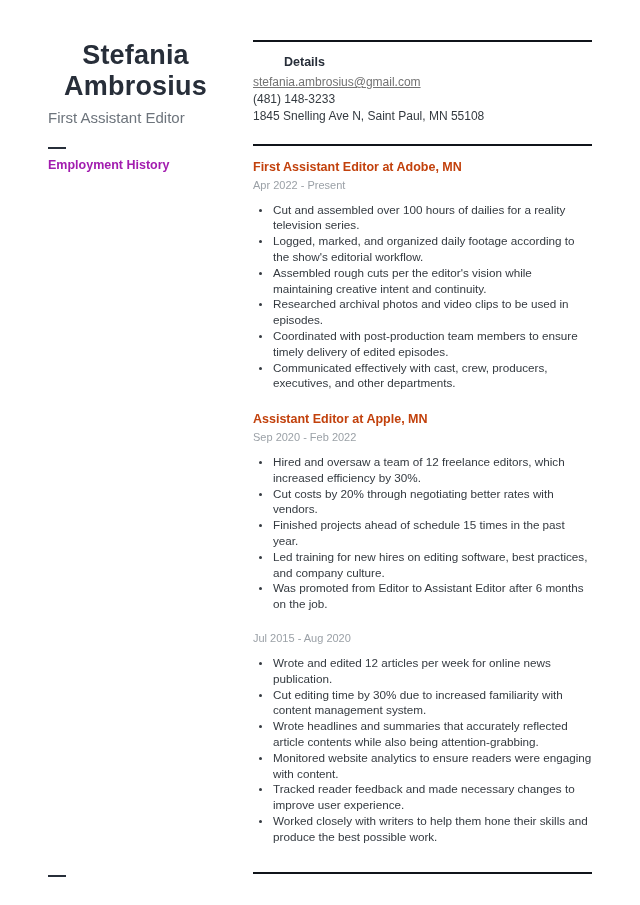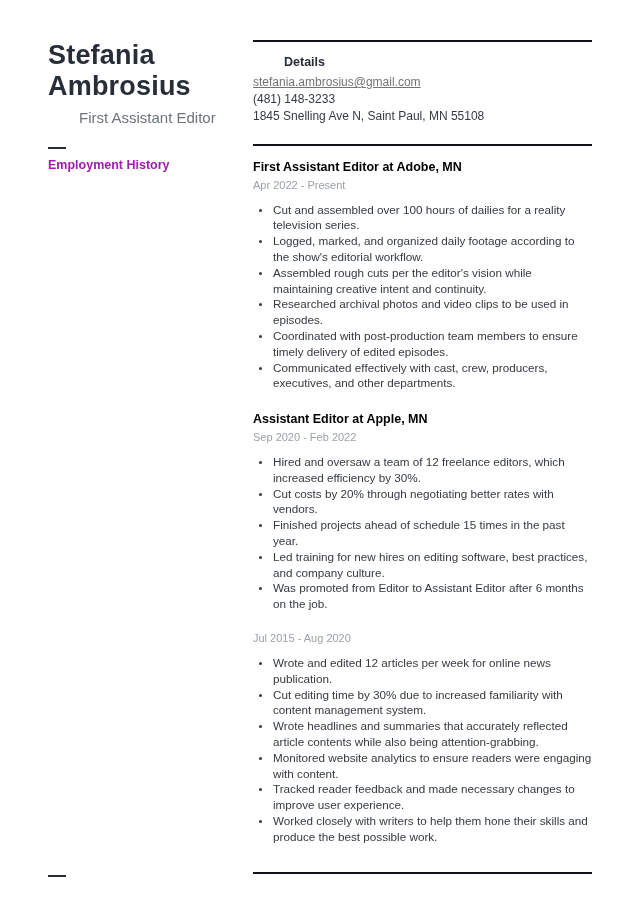--- a/index.html
+++ b/index.html
@@ -8,39 +8,39 @@
     width: 640px; height: 905px; margin: 0 auto; overflow: hidden;
     font-family: "Liberation Sans", sans-serif;
     -webkit-font-smoothing: antialiased;
   }
   .page { padding: 40px 48px 0 48px; }
   .row { display: grid; grid-template-columns: 205px 339px; }
 
   
   .person-name {
     font-size: 27px; line-height: 1.14; font-weight: 700;
-    color: #272e39; letter-spacing: 0.2px; padding-right: 30px;
+    color: #272e39; letter-spacing: 0.2px; padding-right: 30px; text-align: center;
   }
-  .person-title { font-size: 15px; color: #6d747c; margin-top: 7px; margin-left: 31px; }
+  .person-title { font-size: 15px; color: #6d747c; margin-top: 7px; }
 
   .rule { border-top: 2.5px solid #10141a; margin-bottom: 13px; }
 
   .details-heading { font-size: 12.5px; font-weight: 700; color: #272e39; margin-bottom: 5px; padding-left: 31px; }
   .detail-line { font-size: 12px; line-height: 17px; color: #343a40; }
   a.email-link { color: #737373; text-decoration: underline; cursor: pointer; }
 
   
   .section-left { padding-top: 0; }
   .dash { width: 18px; border-top: 2px solid #272e39; margin-bottom: 9px; margin-top: 3px; }
   .section-label { font-size: 12.5px; font-weight: 700; color: #a21caf; }
 
   
   .employment-row { margin-top: 18px; }
   .job + .job { margin-top: 20px; }
-  .job-title { font-size: 12.5px; font-weight: 700; color: #000000; line-height: 17px; }
+  .job-title { font-size: 12.5px; font-weight: 700; color: #c2410c; line-height: 17px; }
   .job-dates { font-size: 11px; color: #9ba1a7; margin-top: 3px; }
   .job-bullets { margin: 11px 0 0 0; padding-left: 19px; list-style-type: disc; }
   .job-bullets li {
     font-size: 11.7px; line-height: 15.8px; color: #343a40;
     padding-left: 1px;
   }
   .job-bullets li::marker { color: #343a40; font-size: 10px; }
 
   
   .education-row { margin-top: 27px; }

